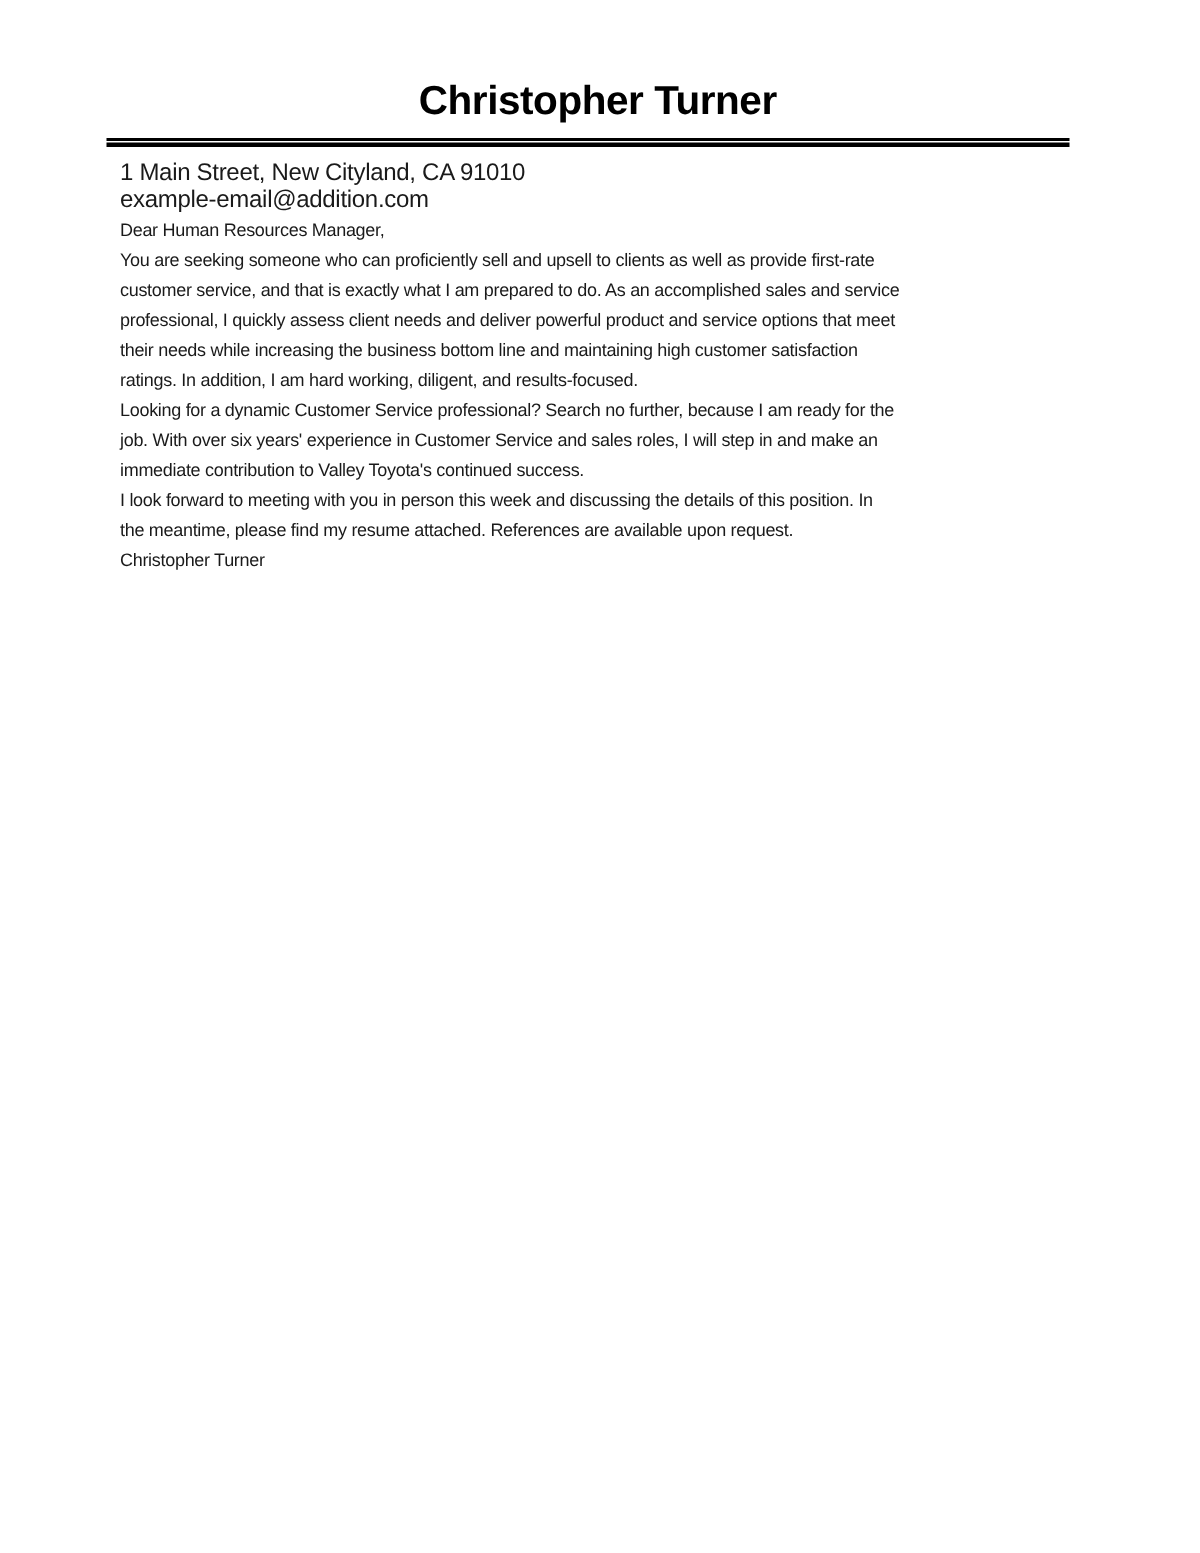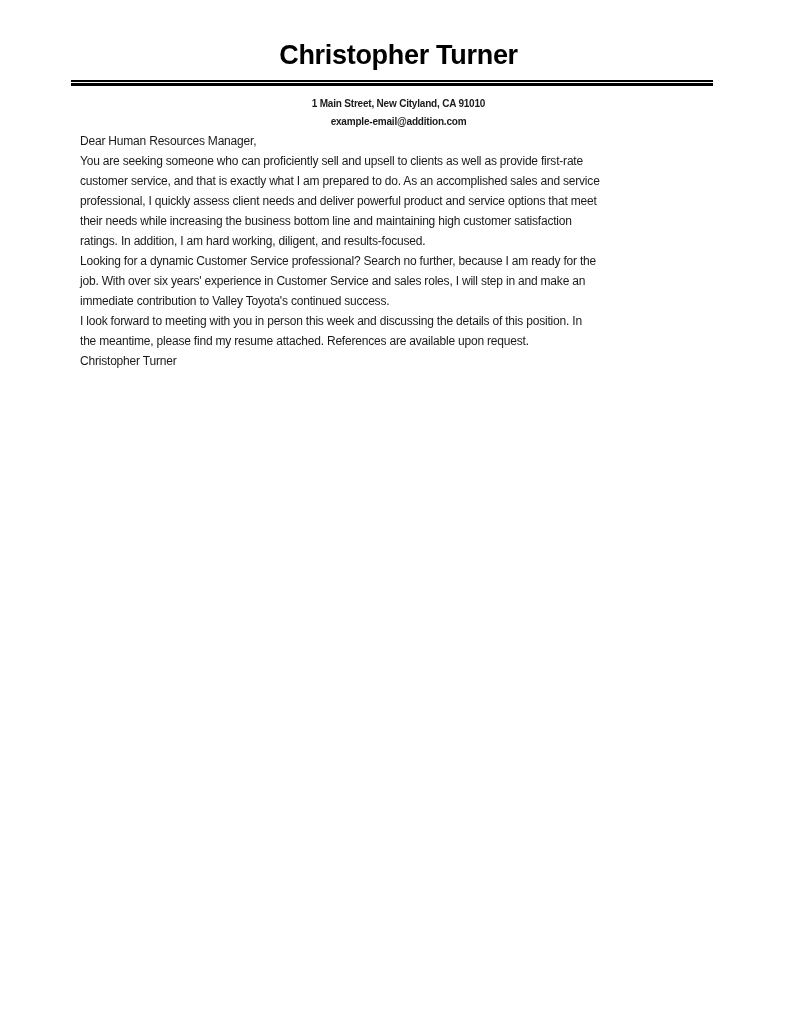--- a/index.html
+++ b/index.html
@@ -6,21 +6,21 @@
     margin: 0;
     padding: 0;
     background: #ffffff;
   }
   .page {
     position: relative;
     width: 800px;
     height: 1035px;
     background: var(--page_bg, #ffffff);
     box-sizing: border-box;
-    padding: 38px 83px 0 80px;
+    padding: 50px 83px 0 80px;
     font-family: "Liberation Sans", sans-serif;
     color: var(--text, #1a1a1a);
     overflow: hidden;
   }
   .title {
     margin: 0;
     font-size: 27px;
     line-height: 34px;
     font-weight: bold;
     text-align: center;
@@ -30,25 +30,24 @@
   }
   .rule {
     height: 1px;
     background: var(--page_bg, #ffffff);
     border-top: 2px solid var(--rule, #000000);
     border-bottom: 3px solid var(--rule, #000000);
     margin: 8px 4px 0 -9px;
   }
   .contact {
     margin-top: 9px;
-    text-align: center;
-    font-size: 10px;
+    text-align: left;
+    font-size: 16px;
     line-height: 18px;
     letter-spacing: -0.2px;
-    font-weight: bold;
   }
   .contact div { white-space: pre-line; }
   .letter-body {
     font-size: 12px;
     line-height: 20px;
     letter-spacing: -0.2px;
   }
   .letter-body p {
     margin: 0;
     white-space: pre-line;

